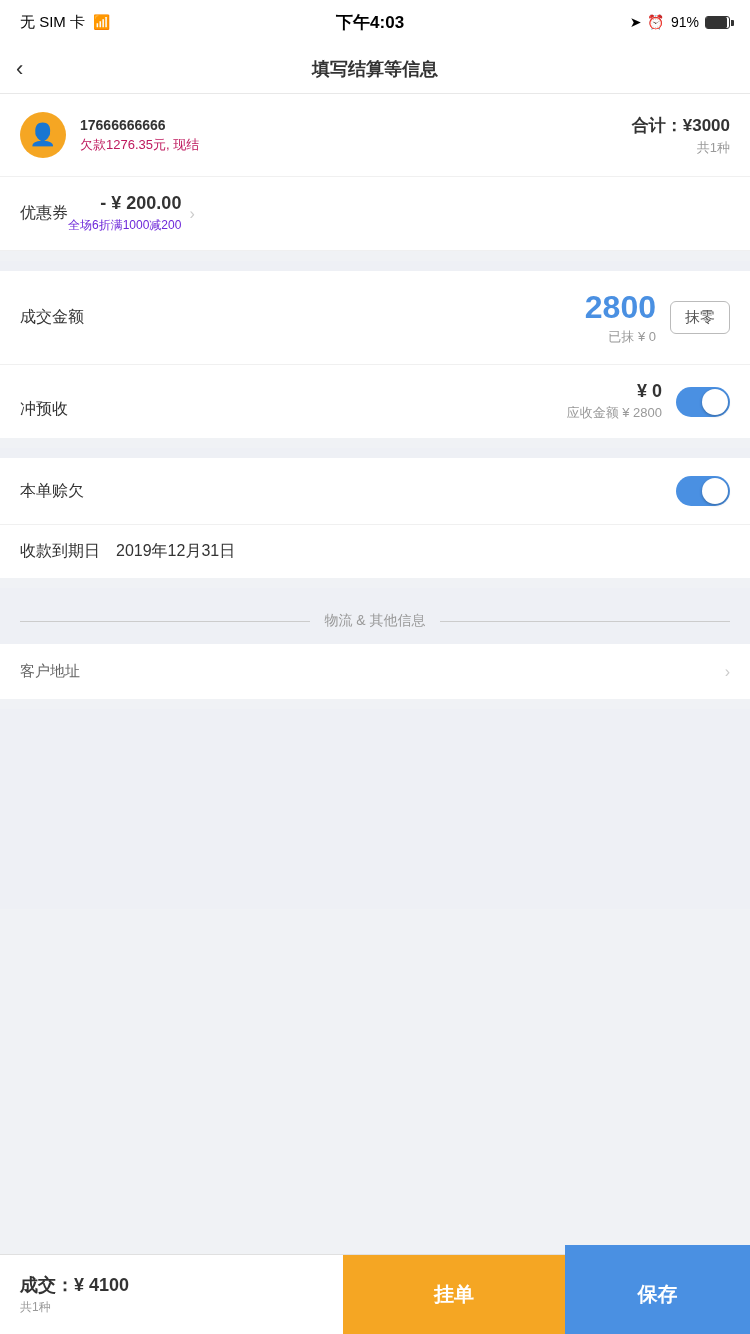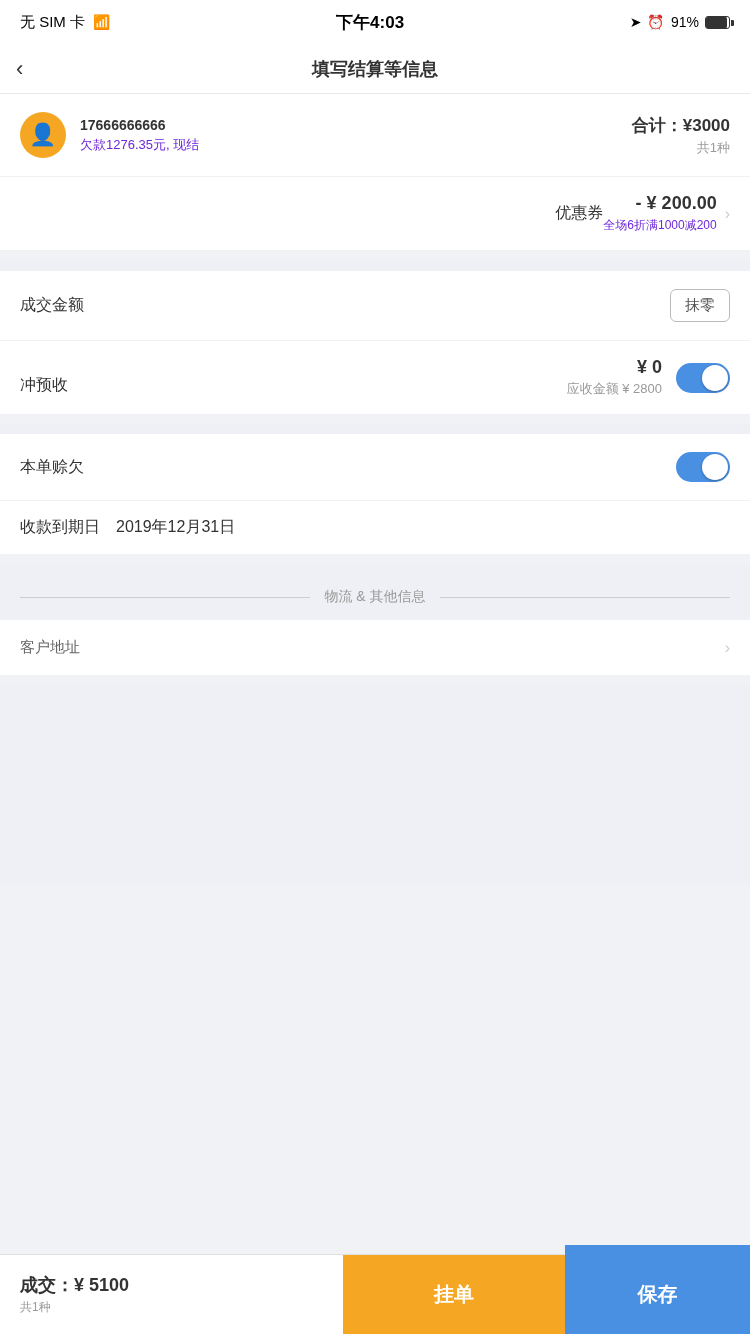--- a/index.html
+++ b/index.html
@@ -83,32 +83,32 @@
       align-items: center;
       gap: 14px;
     }
     .avatar {
       width: 46px; height: 46px; border-radius: 50%;
       background: #f5a623;
       display: flex; align-items: center; justify-content: center;
       color: #fff; font-size: 22px;
     }
     .user-name { font-size: 14px; font-weight: 600; color: #333; }
-    .user-sub { font-size: 13px; color: #6d28d9; margin-top: 3px; }
+    .user-sub { font-size: 13px; color: #be185d; margin-top: 3px; }
     .user-right { text-align: right; }
     .total-value { font-size: 17px; font-weight: 600; color: #333; }
     .total-count { font-size: 13px; color: #999; margin-top: 2px; }
 
     
     .coupon-row {
       background: #fff;
       padding: 16px 20px;
       display: flex;
       align-items: center;
-      justify-content: flex-end;
+      justify-content: flex-start;
       border-bottom: 1px solid #f0f0f0;
     }
     .coupon-label { font-size: 16px; color: #333; }
     .coupon-right { text-align: right; }
     .coupon-discount { font-size: 18px; font-weight: 600; color: #333; }
     .coupon-desc { font-size: 12px; color: #6d28d9; margin-top: 3px; }
     .chevron { font-size: 16px; color: #ccc; margin-left: 8px; }
 
     
     .separator {
@@ -312,20 +312,24 @@
       </div>
     </div>
   </div>
 
   <div class="separator"></div>
 
   <div class="section-white">
     <div class="amount-row">
       <div class="amount-label">成交金额</div>
       <div class="amount-right">
+        <div class="amount-value-block">
+          <div class="amount-big">2800</div>
+          <div class="amount-sub">已抹  ¥ 0</div>
+        </div>
         <button class="round-btn">抹零</button>
       </div>
     </div>
 
     <div class="prepay-row">
       <div class="prepay-label">冲预收</div>
       <div class="prepay-right">
         <div class="prepay-value-block">
           <div class="prepay-amount">¥ 0</div>
           <div class="prepay-sub">应收金额 ¥ 2800</div>
@@ -368,19 +372,19 @@
     </div>
   </div>
 
   <div class="empty-space"></div>
 
 </div>
 
 <div class="bottom-bar">
   <div class="bottom-summary">
     <div class="bottom-deal">
-      <span>成交：</span><span>¥ 5100</span>
+      <span>成交：</span><span>¥ 4100</span>
     </div>
     <div class="bottom-count">共1种</div>
   </div>
   <div class="btn-hold">挂单</div>
   <div class="btn-save">保存</div>
 </div>
 
 </body></html>

